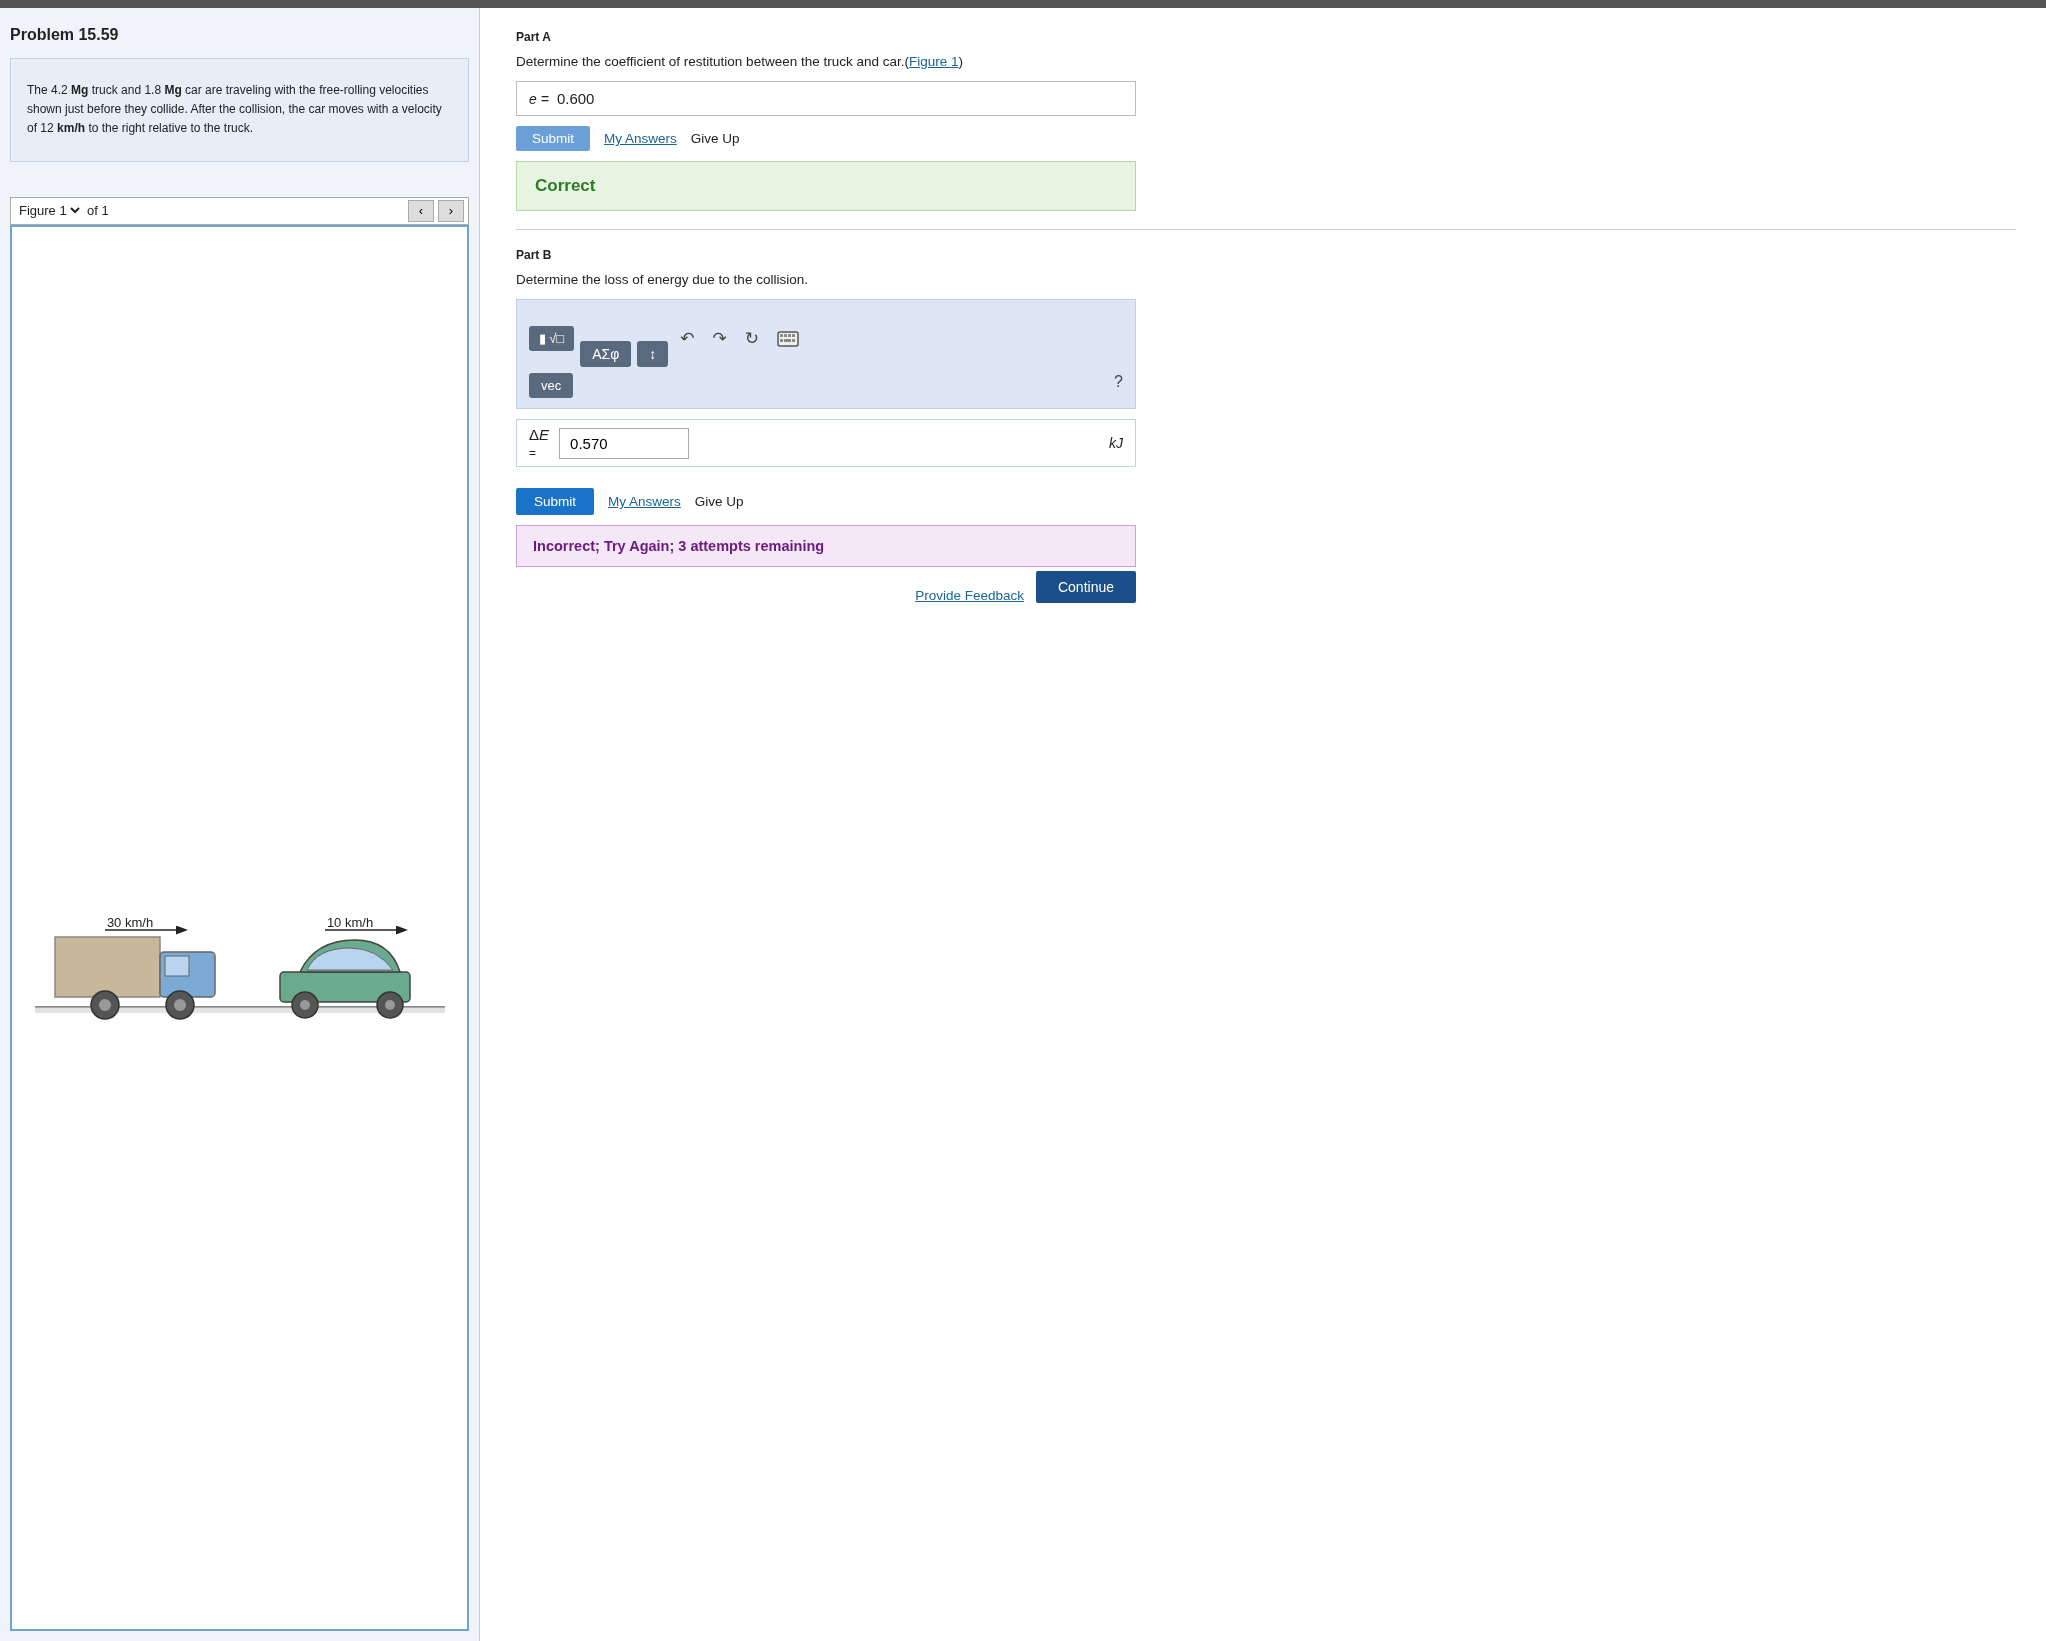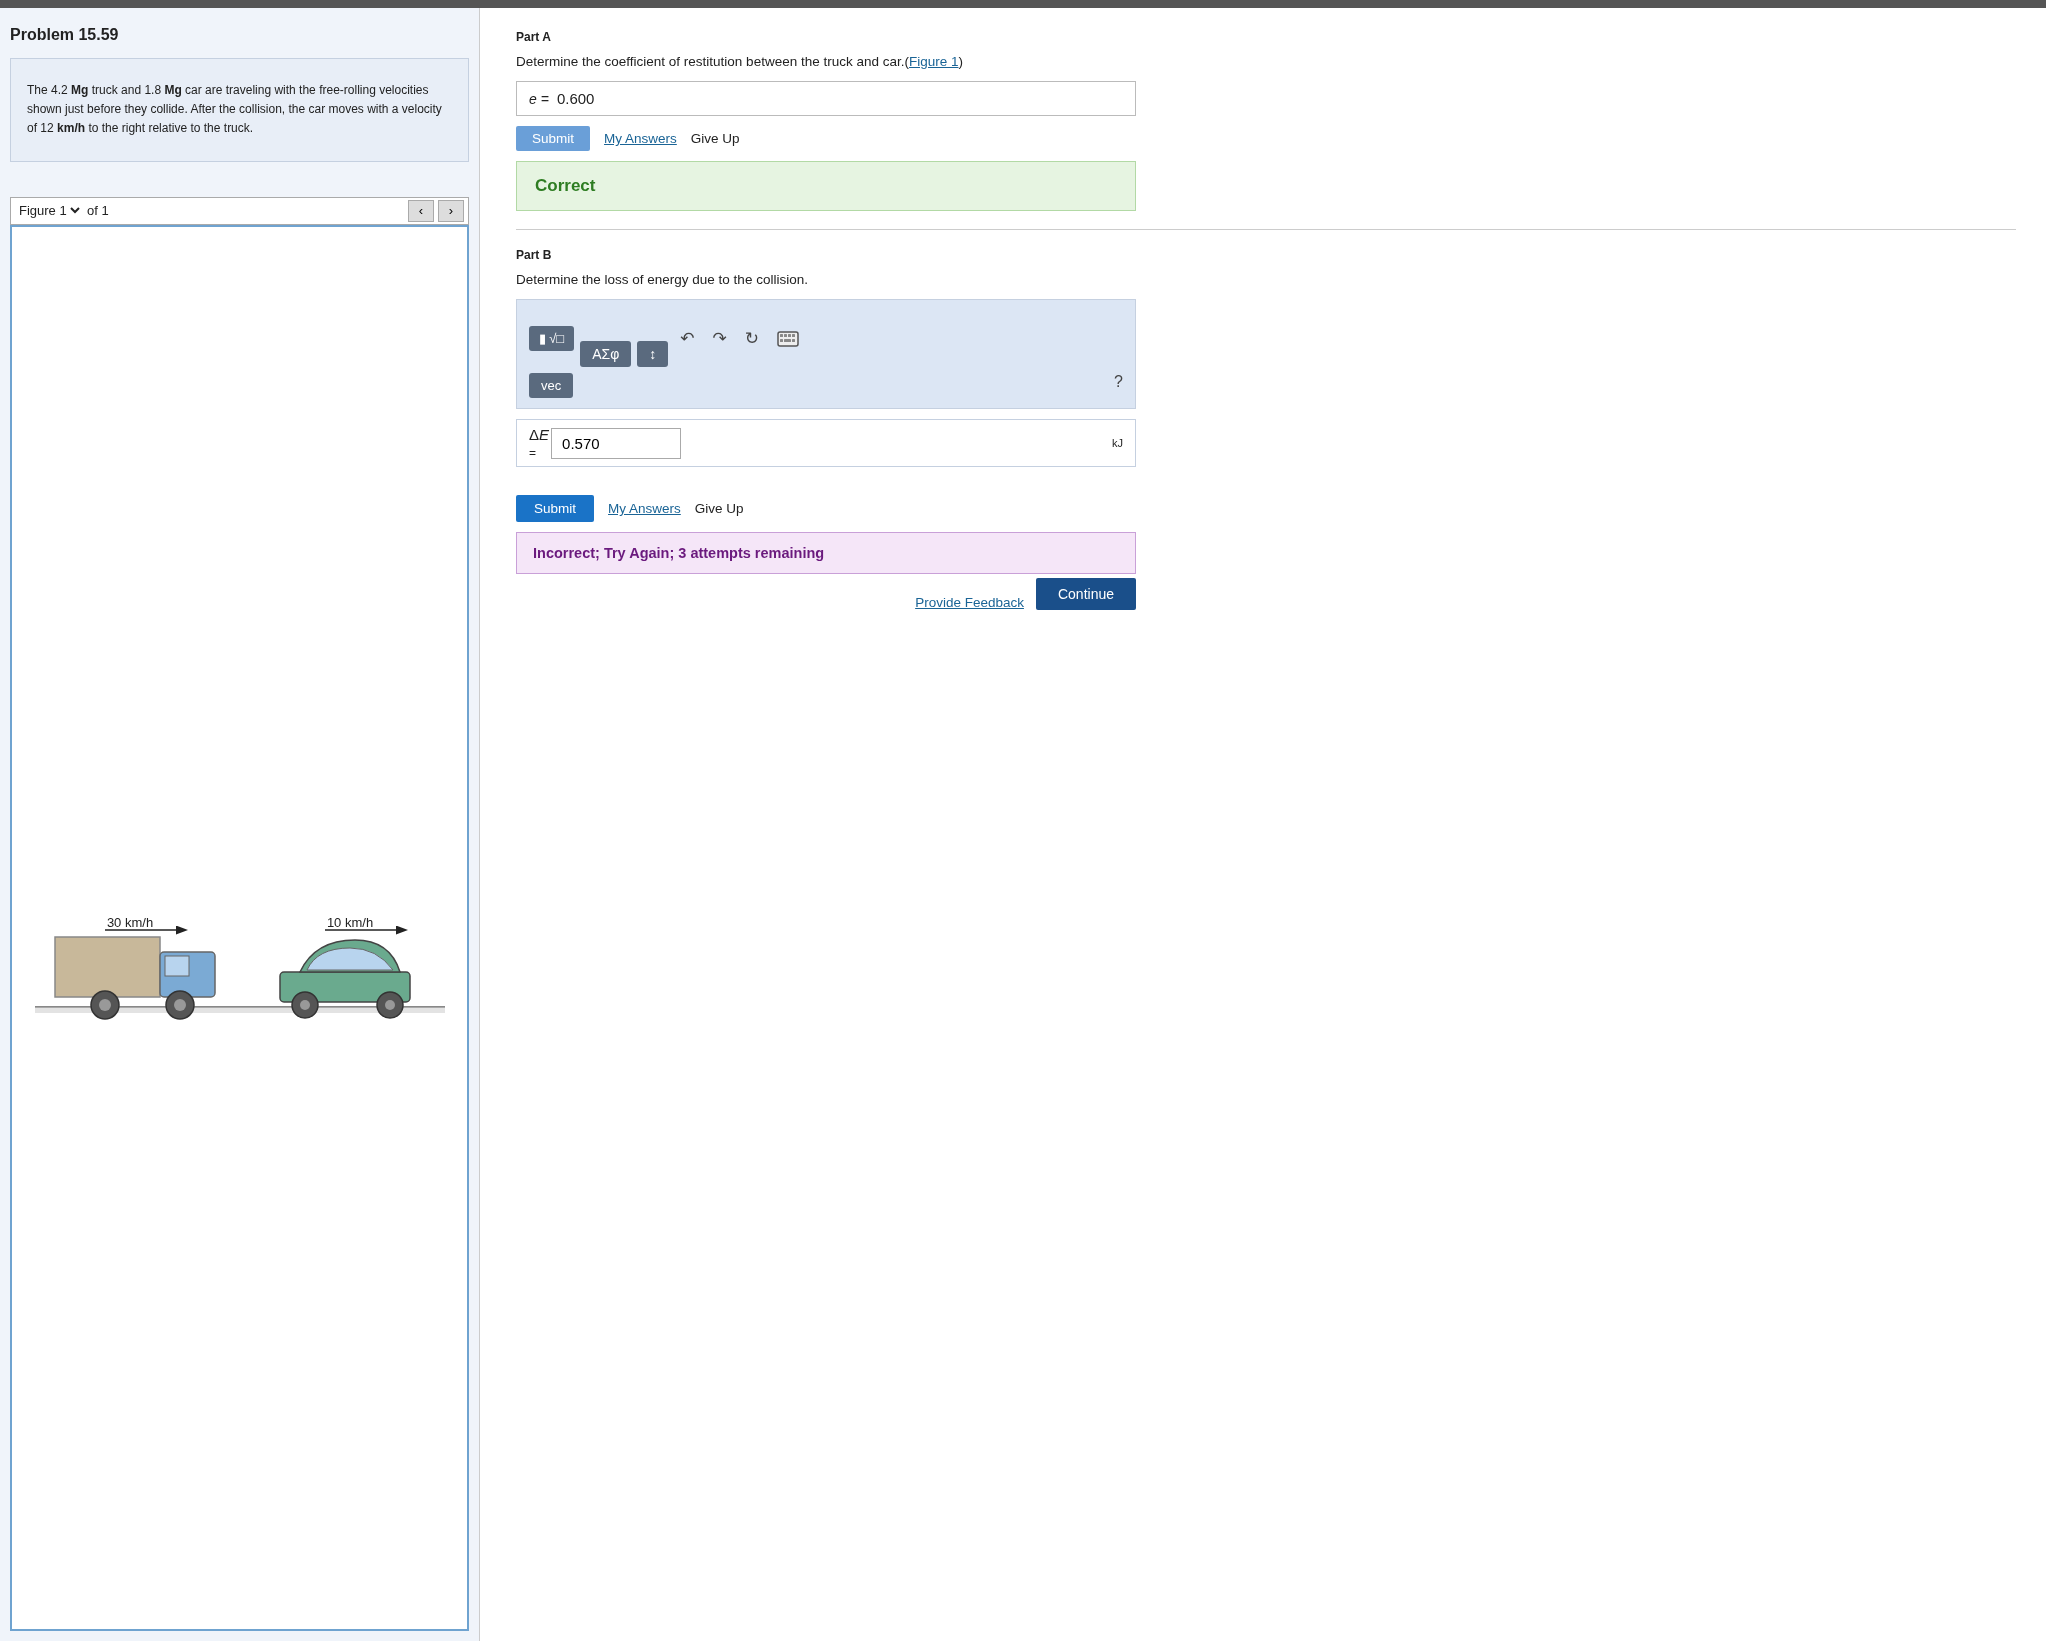--- a/index.html
+++ b/index.html
@@ -268,39 +268,40 @@
     }
     
     .partb-input-row {
       display: flex;
       align-items: center;
       width: 620px;
       max-width: 100%;
       border: 1px solid #c5d0e0;
       padding: 6px 12px;
       background: #fff;
-      margin-bottom: 28px;
-      gap: 2px;
+      margin-bottom: 21px;
+      gap: 10px;
     }
     .delta-label {
       font-size: 15px;
       color: #222;
       white-space: nowrap;
     }
     .partb-input {
       border: 1px solid #aaa;
       padding: 6px 10px;
       font-size: 15px;
       outline: none;
       width: 130px;
     }
     .kj-label {
       margin-left: auto;
-      font-size: 11px;
-      color: #222;
+      font-size: 14px;
+      color: #222;
+      font-style: italic;
     }
     
     .incorrect-banner {
       background: #f5e6f8;
       border: 1px solid #c9a0d8;
       padding: 12px 16px;
       font-size: 14.5px;
       font-weight: bold;
       color: #6b1a7e;
       width: 620px;

